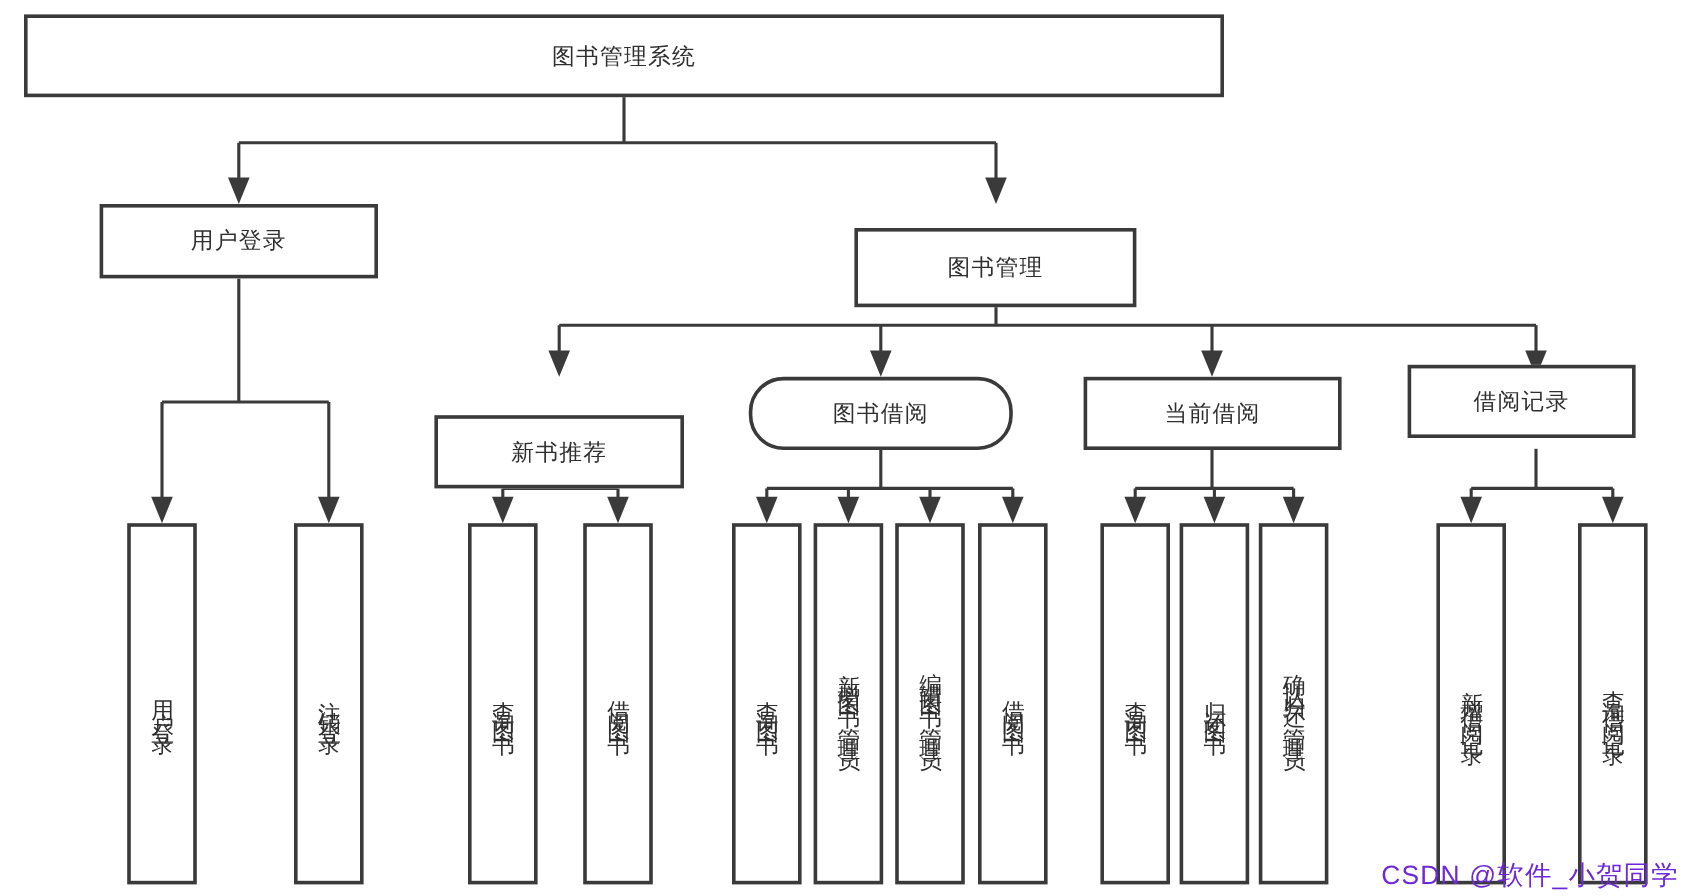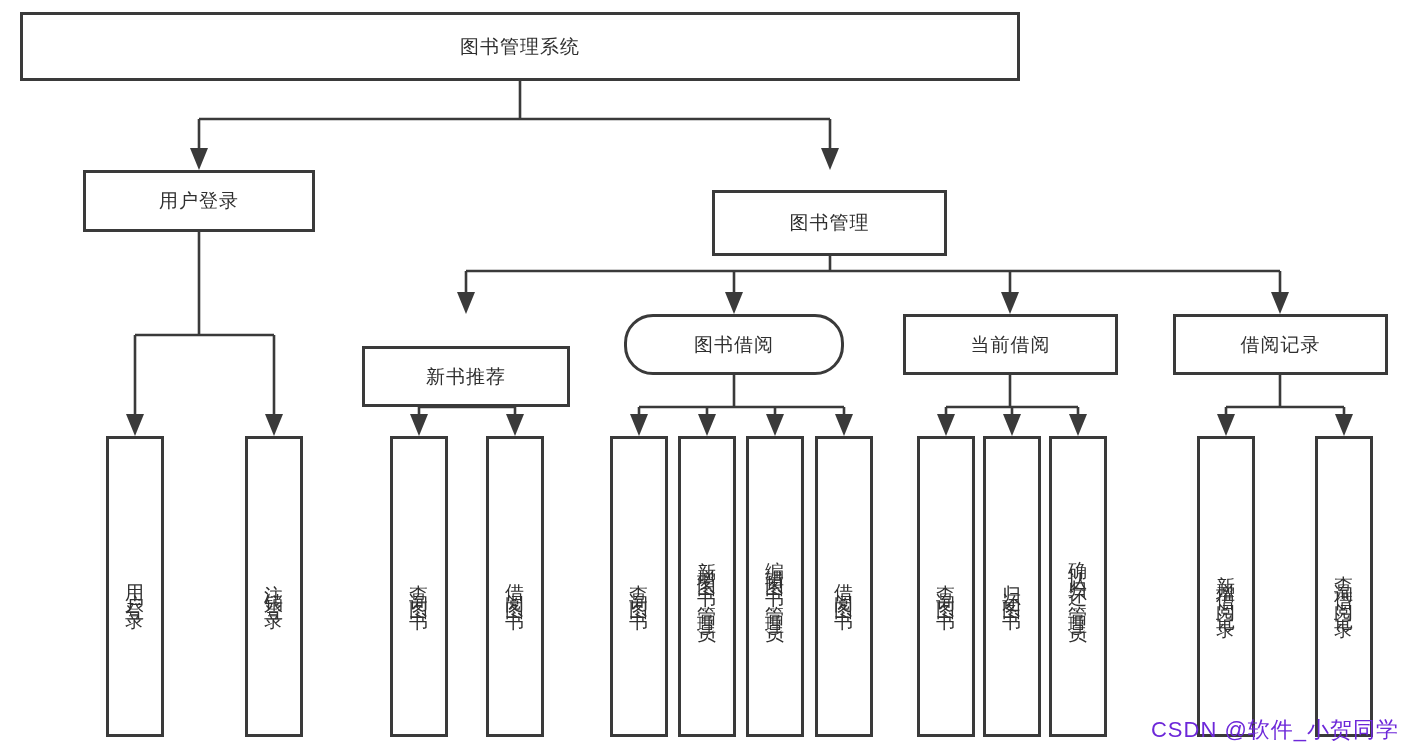--- a/index.html
+++ b/index.html
@@ -126,21 +126,21 @@
   </svg>
 
   <div class="box" style="left:20px; top:12px; width:1000px; height:69px;">图书管理系统</div>
 
   <div class="box" style="left:83px; top:170px; width:232px; height:62px;">用户登录</div>
   <div class="box" style="left:712px; top:170px; width:235px; height:66px;margin-top:20px;">图书管理</div>
 
   <div class="box" style="left:362px; top:314px; width:208px; height:61px;margin-top:32px;">新书推荐</div>
   <div class="box" style="left:624px; top:314px; width:220px; height:61px;border-radius:29px;">图书借阅</div>
   <div class="box" style="left:903px; top:314px; width:215px; height:61px;">当前借阅</div>
-  <div class="box" style="left:1173px; top:314px; width:215px; height:61px;">借阅记录</div>
+  <div class="box" style="left:1173px; top:304px; width:190px; height:61px;">借阅记录</div>
 
   <div class="box vbox" style="left:106px; top:436px; width:58px; height:301px;">
     <span class="vtext">用户登录</span>
   </div>
   <div class="box vbox" style="left:245px; top:436px; width:58px; height:301px;">
     <span class="vtext">注销登录</span>
   </div>
 
   <div class="box vbox" style="left:390px; top:436px; width:58px; height:301px;">
     <span class="vtext">查询图书</span>

